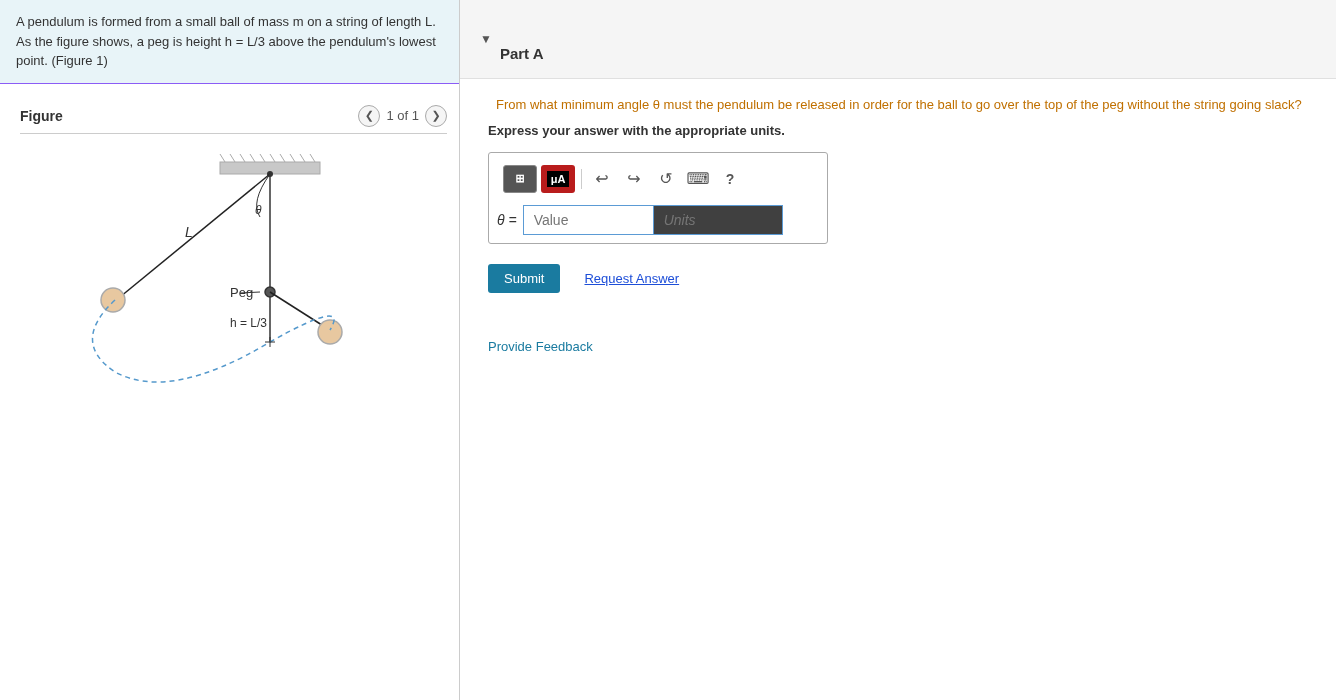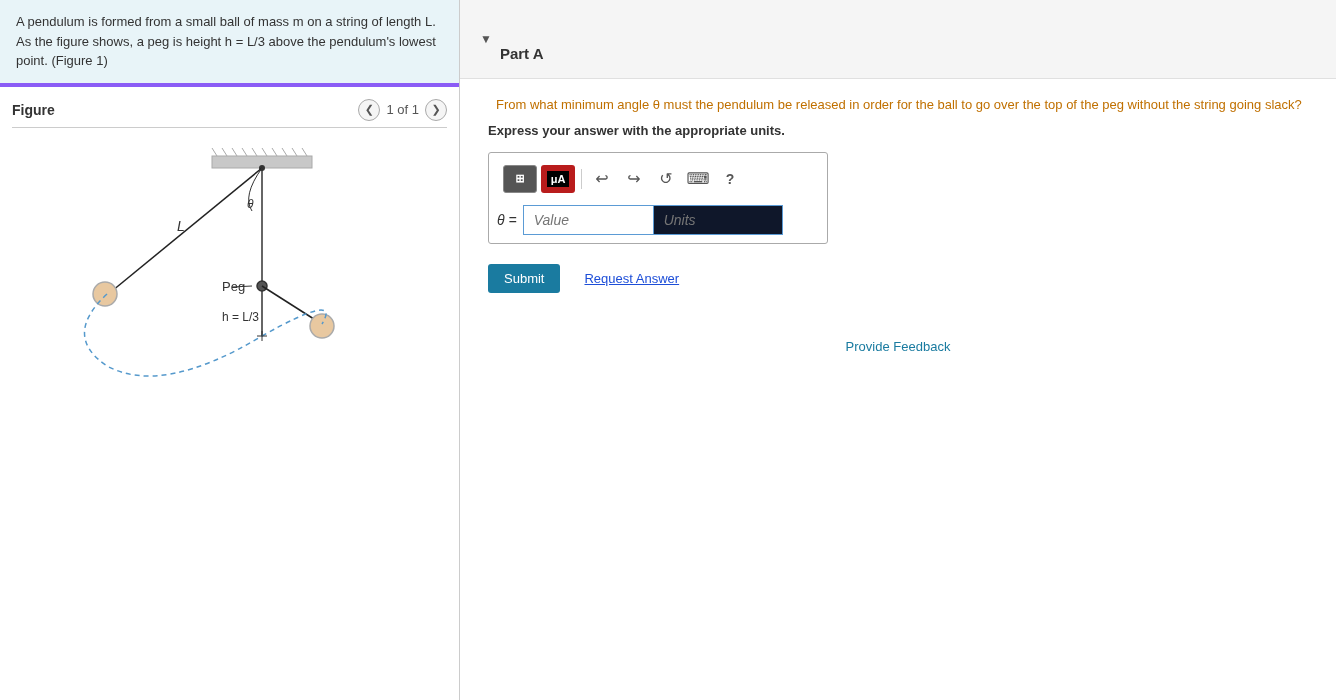--- a/index.html
+++ b/index.html
@@ -13,27 +13,28 @@
       display: flex;
       flex-direction: column;
       height: 700px;
     }
 
     .problem-text {
       background: #e8f4f8;
       padding: 12px 16px;
       font-size: 13px;
       line-height: 1.5;
-      border-bottom: 4px solid #8b5cf6;
+      border-bottom: 1px solid #8b5cf6;
     }
 
     .figure-section {
       flex: 1;
-      padding: 12px 12px;
+      padding: 21px 12px;
       position: relative;
+      margin-left: 8px;
     }
 
     .figure-header {
       display: flex;
       align-items: center;
       justify-content: space-between;
       border-bottom: 1px solid #ccc;
       padding-bottom: 6px;
       margin-bottom: 8px;
     }
@@ -187,36 +188,35 @@
       margin-right: 6px;
       color: #333;
       font-style: italic;
     }
 
     .value-input {
       border: 1px solid #5b9bd5;
       border-right: none;
       padding: 6px 10px;
       font-size: 14px;
-      font-style: italic;
       color: #aaa;
       width: 130px;
       outline: none;
       background: #fff;
     }
 
     .units-input {
       border: 1px solid #5b9bd5;
       padding: 6px 10px;
       font-size: 14px;
       font-style: italic;
       color: #aaa;
       width: 130px;
       outline: none;
-      background: #0f172a;
+      background: #404040;
     }
 
     .action-row {
       display: flex;
       align-items: center;
       gap: 24px;
       margin-top: 20px;
     }
 
     .submit-btn {
@@ -239,21 +239,20 @@
     }
 
     .provide-feedback {
       color: #1a7ba0;
       text-decoration: none;
       font-size: 13px;
       cursor: pointer;
       display: block;
       margin-top: 30px;
       padding: 0 28px;
-      text-align: center;
     }
 
     
     .pendulum-svg {
       width: 380px;
       height: 260px;
     }
   </style>
 </head>
 <body>

